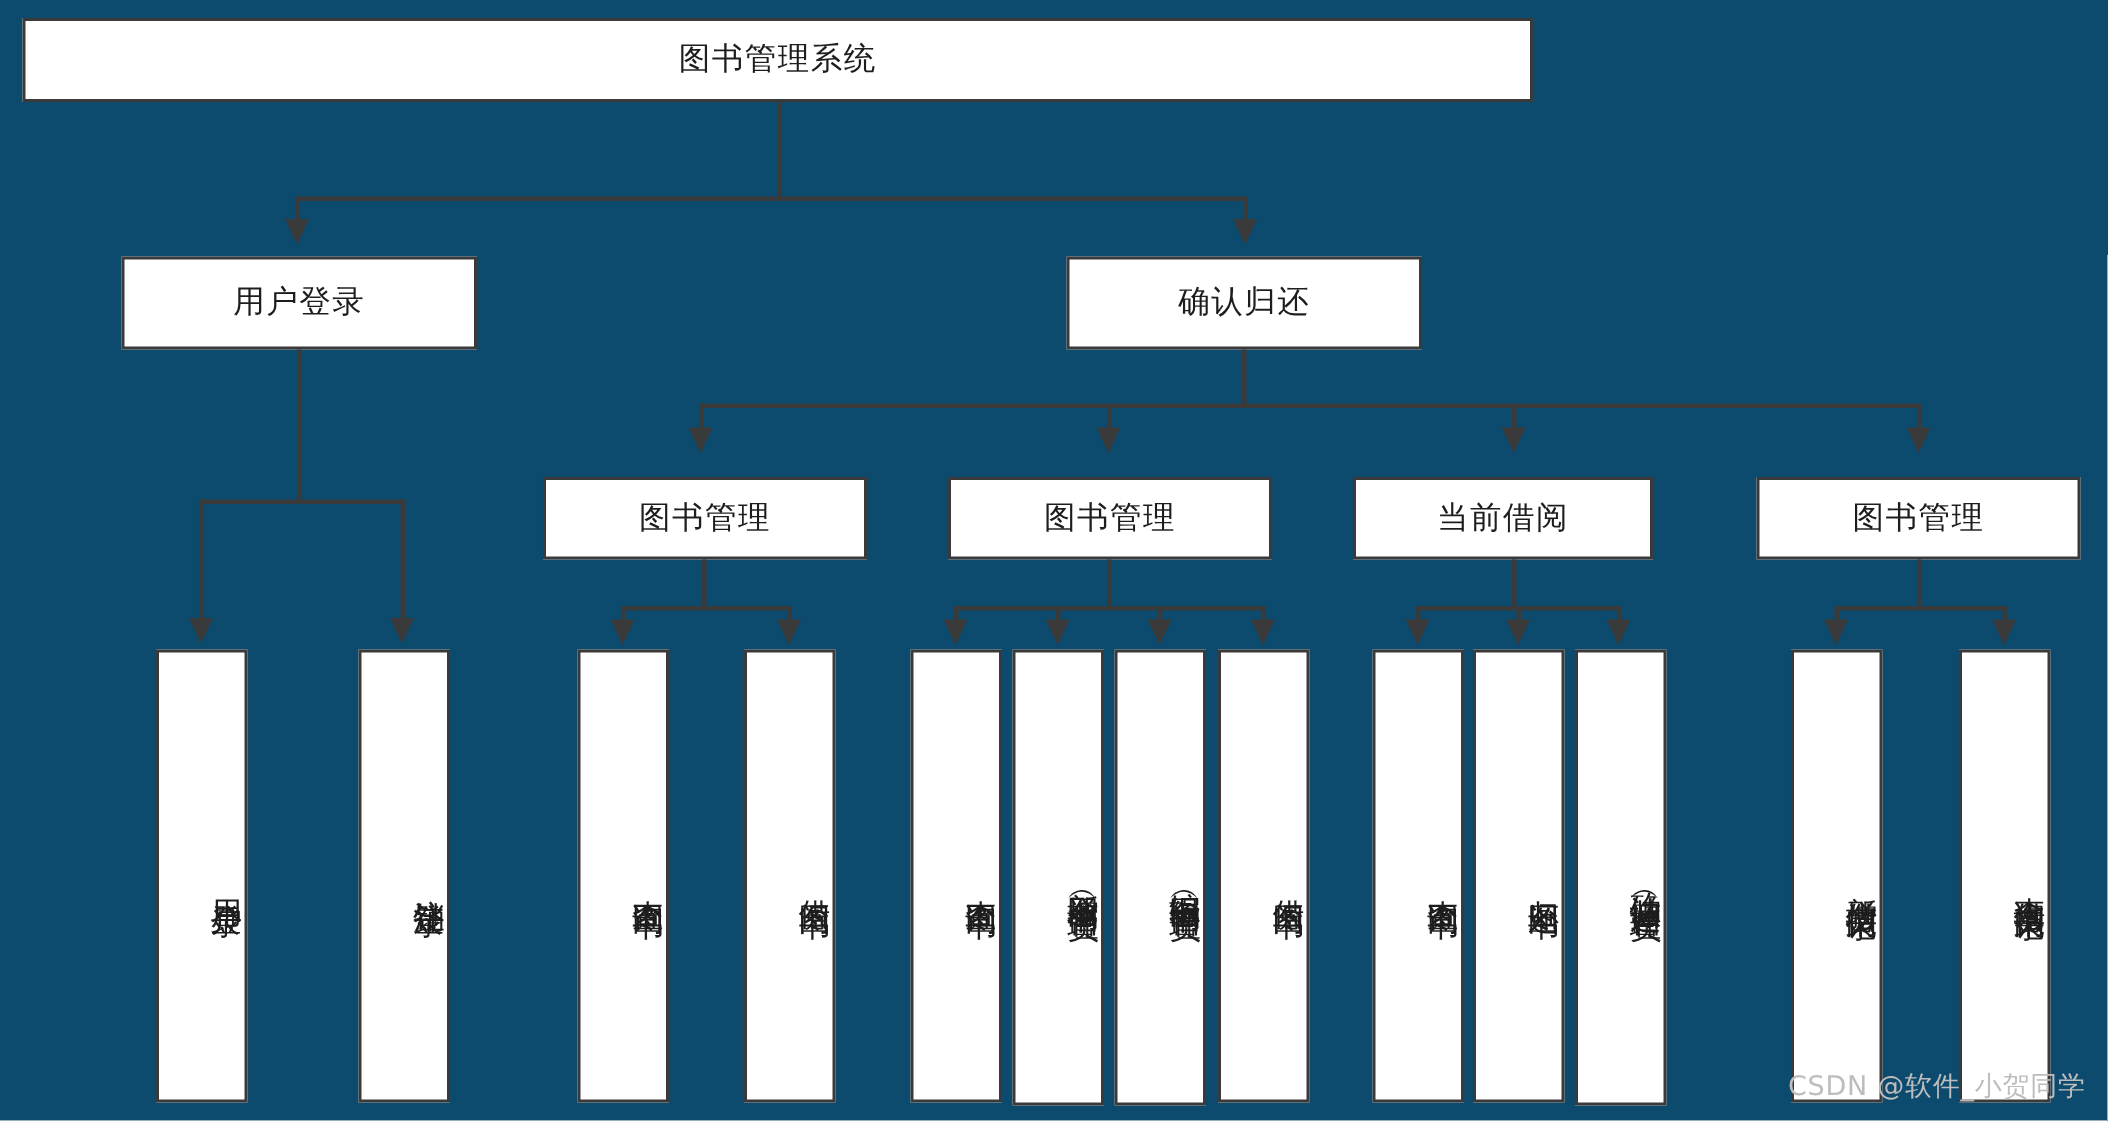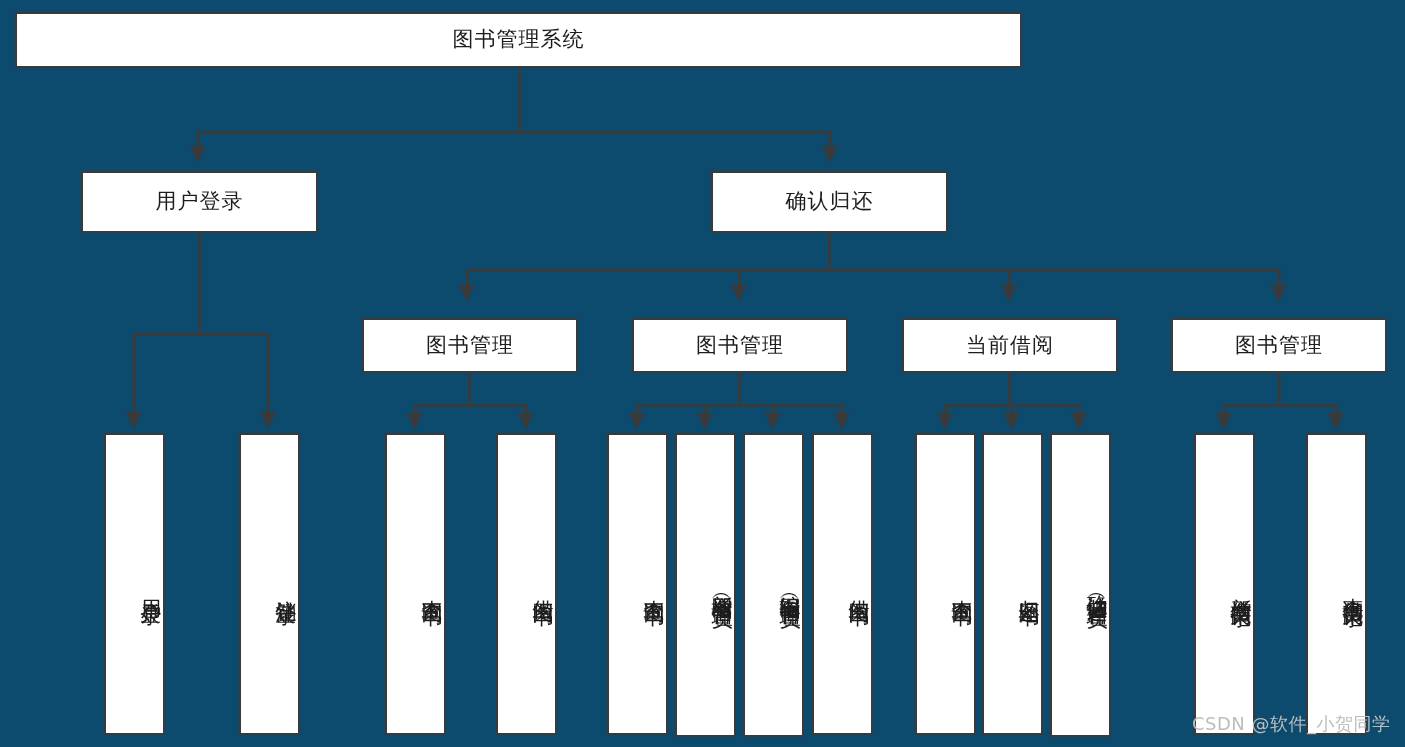--- a/index.html
+++ b/index.html
@@ -115,21 +115,21 @@
   <div class="arrow" style="left:1001px; top:285px;"></div>
   <div class="line vline" style="left:1278px; top:269px; width:3px; height:18px;"></div>
   <div class="arrow" style="left:1271px; top:285px;"></div>
 
   <div class="node horiz" style="left:362px; top:318px; width:216px; height:55px;">
     <span>图书管理</span>
   </div>
   <div class="node horiz" style="left:632px; top:318px; width:216px; height:55px;">
     <span>图书管理</span>
   </div>
-  <div class="node horiz" style="left:902px; top:318px; width:216px; height:55px;">
+  <div class="node horiz" style="left:902px; top:318px; width:200px; height:55px;">
     <span>当前借阅</span>
   </div>
   <div class="node horiz" style="left:1171px; top:318px; width:216px; height:55px;">
     <span>图书管理</span>
   </div>
 
   <div class="line vline" style="left:468px; top:373px; width:3px; height:33px;"></div>
   <div class="line hline" style="left:414px; top:404px; width:114px; height:3px;"></div>
   <div class="line vline" style="left:414px; top:404px; width:3px; height:12px;"></div>
   <div class="arrow" style="left:407px; top:413px;"></div>

